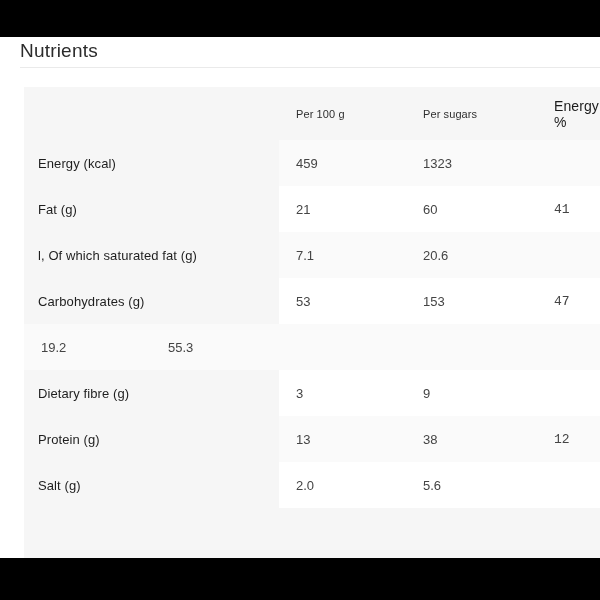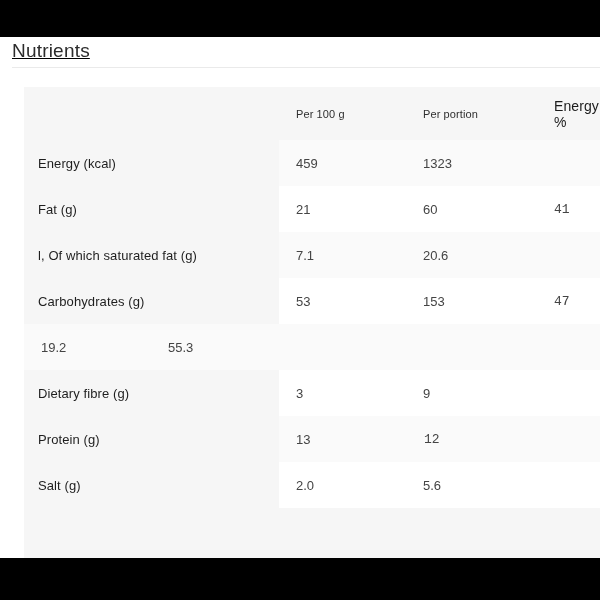--- a/index.html
+++ b/index.html
@@ -16,23 +16,22 @@
   .top-bar {
     position: absolute; left: 0; top: 0; width: 600px; height: 37px;
     background: #000000;
   }
   .bottom-bar {
     position: absolute; left: 0; top: 558px; width: 600px; height: 42px;
     background: #000000;
   }
 
   .heading-row {
-    position: absolute; left: 12px; right: 0; top: 37px; height: 30px;
+    position: absolute; left: 20px; right: 0; top: 37px; height: 30px;
     border-bottom: 1px solid #eaeaea;
-    text-decoration: underline;
   }
   .heading-row h1 {
     margin: 0; padding: 0;
     font-size: 19px; line-height: 28px; font-weight: 500;
     letter-spacing: 0.2px; color: #2c2c2c;
   }
 
   .panel {
     position: absolute; left: 24px; top: 87px; width: 587px; height: 471px;
     background: #f6f6f6;
@@ -76,21 +75,21 @@
   <div class="top-bar"></div>
 
   <div class="heading-row">
     <h1>Nutrients</h1>
   </div>
 
   <div class="panel">
     <div class="thead">
       <div class="th th-label"></div>
       <div class="th th-100g">Per 100 g</div>
-      <div class="th th-portion">Per portion</div>
+      <div class="th th-portion">Per sugars</div>
       <div class="th th-energy">Energy %</div>
     </div>
     <div class="tbody">
         <div class="trow alt">
           <div class="cell cell-label">Energy (kcal)</div>
           <div class="cell cell-val c2">459</div>
           <div class="cell cell-val c3">1323</div>
           <div class="cell cell-val c4"></div>
         </div>
         <div class="trow">
@@ -118,20 +117,21 @@
         </div>
         <div class="trow">
           <div class="cell cell-label">Dietary fibre (g)</div>
           <div class="cell cell-val c2">3</div>
           <div class="cell cell-val c3">9</div>
           <div class="cell cell-val c4"></div>
         </div>
         <div class="trow alt">
           <div class="cell cell-label">Protein (g)</div>
           <div class="cell cell-val c2">13</div>
+          <div class="cell cell-val c3">38</div>
           <div class="cell cell-val c4">12</div>
         </div>
         <div class="trow">
           <div class="cell cell-label">Salt (g)</div>
           <div class="cell cell-val c2">2.0</div>
           <div class="cell cell-val c3">5.6</div>
           <div class="cell cell-val c4"></div>
         </div>
       </div>
   </div>

